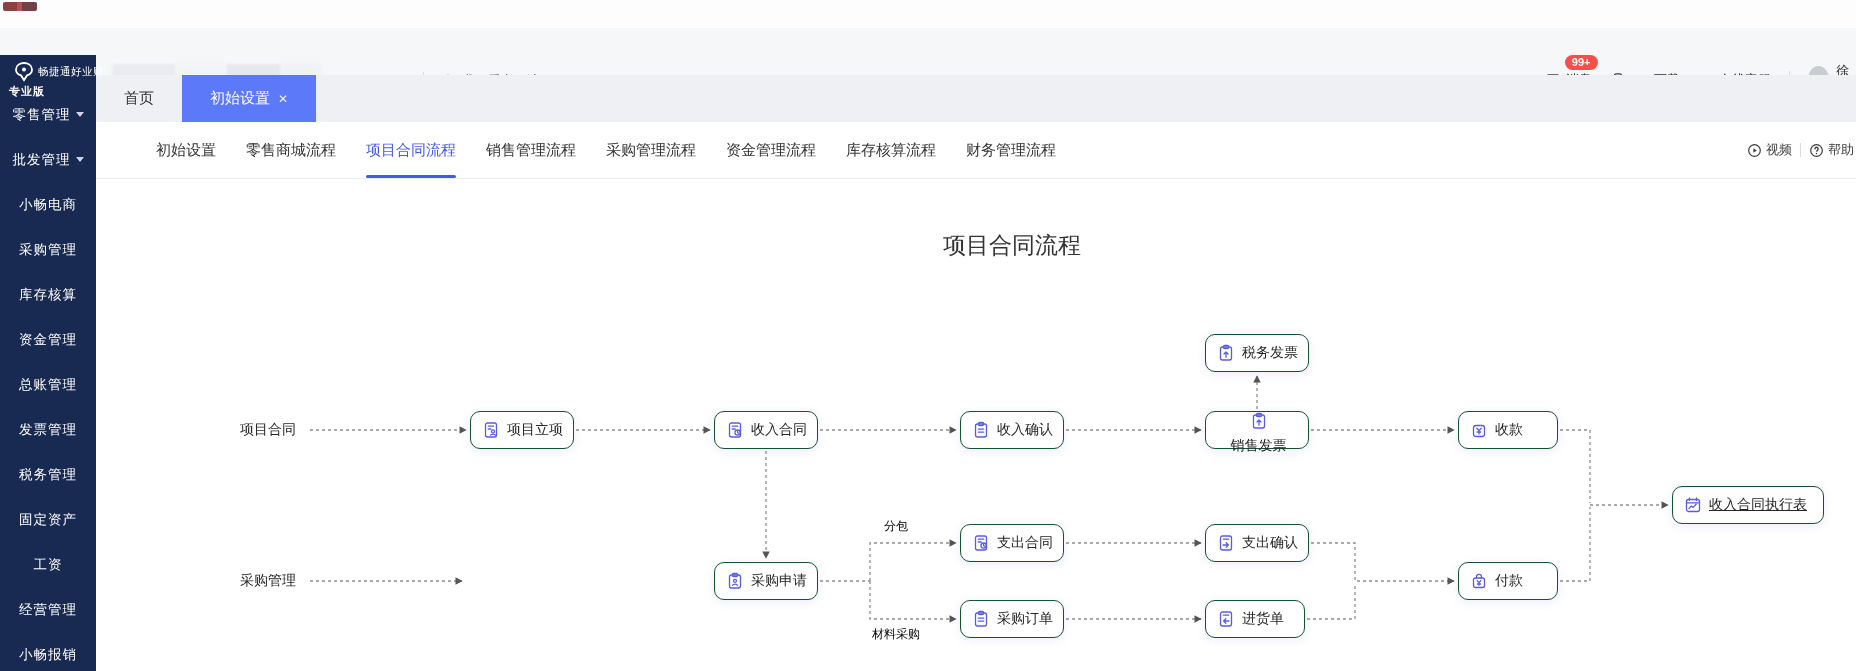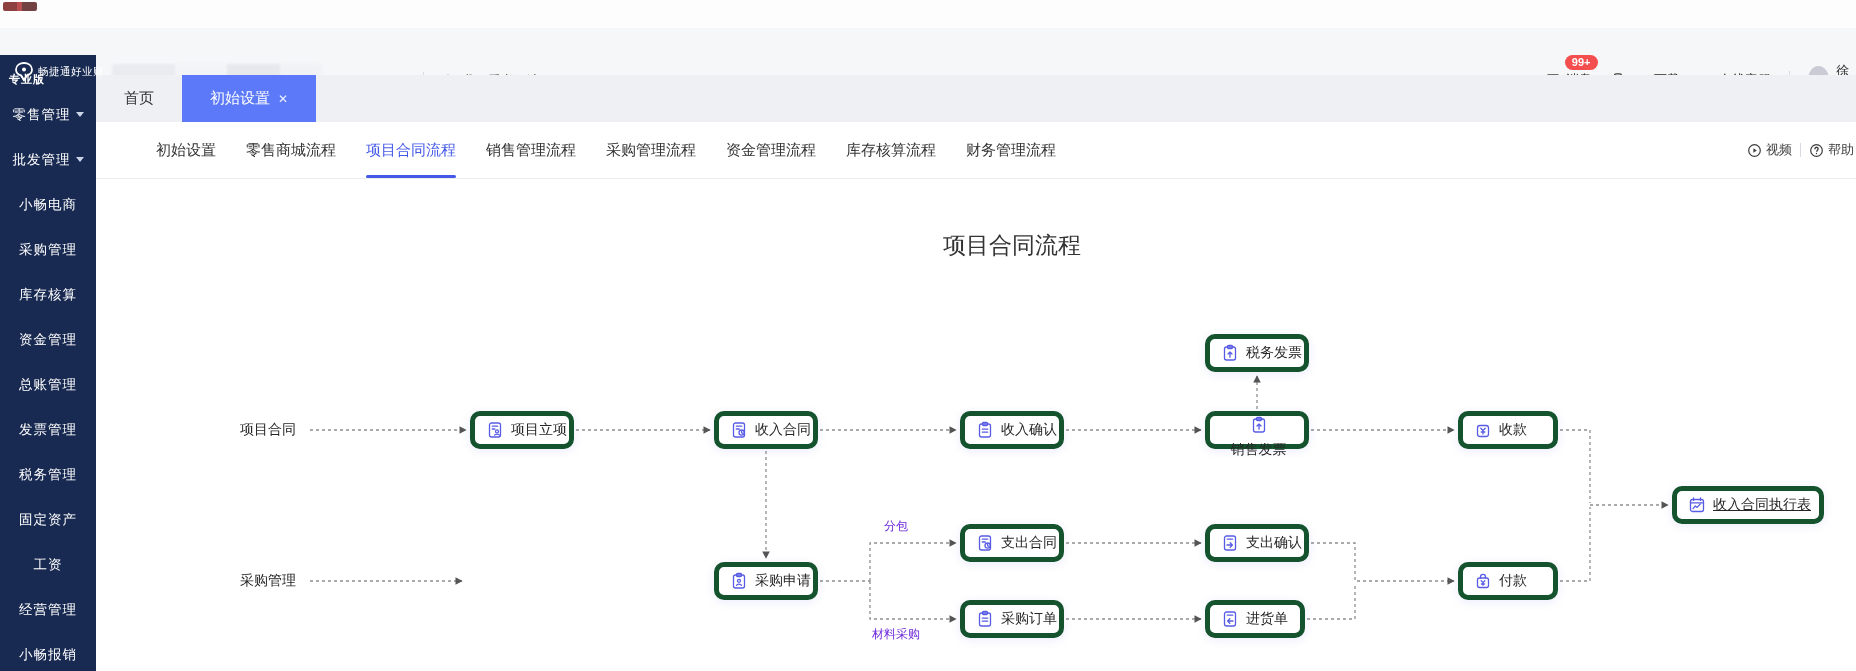--- a/index.html
+++ b/index.html
@@ -9,21 +9,21 @@
   
   .white-band{position:absolute;left:0;top:0;width:1856px;height:28px;background:#fdfdfd;}
   .tab-fragment{position:absolute;left:3px;top:2px;width:34px;height:9px;border-radius:2px;
     background:linear-gradient(90deg,#7a1f1f 0 40%,#b03030 40% 55%,#5a2020 55% 100%);opacity:.85;}
 
   
   .topbar{position:absolute;left:0;top:28px;width:1856px;height:47px;background:#f6f7f9;border-bottom:1px solid #e8eaee;}
   .logo-block{position:absolute;left:0;top:28px;width:96px;height:47px;background:#192a52;color:#fff;z-index:3;margin-top:27px;}
   .logo-mark{position:absolute;left:12px;top:5px;}
   .logo-name{position:absolute;left:38px;top:10px;font-size:10.5px;letter-spacing:.5px;white-space:nowrap;}
-  .logo-edition{position:absolute;left:9px;top:17px;font-size:11px;font-weight:bold;letter-spacing:1px;}
+  .logo-edition{position:absolute;left:9px;top:29px;font-size:11px;font-weight:bold;letter-spacing:1px;}
 
   .acct-blur{position:absolute;left:112px;top:36px;width:210px;height:24px;border-radius:4px;
     background:linear-gradient(90deg,#e9ebf0 0 30%,#f3f4f7 30% 55%,#e6e8ee 55% 80%,#f1f2f5 80%);filter:blur(1px);}
   .acct-line{position:absolute;left:110px;top:68px;width:262px;height:1px;background:#c9cdd6;}
   .chevron{position:absolute;left:350px;top:50px;color:#5b76f7;}
   .gear{position:absolute;left:385px;top:50px;}
   .tb-div1{position:absolute;left:423px;top:44px;width:1px;height:18px;background:#d8dbe2;}
   .demo{position:absolute;left:440px;top:44px;display:flex;align-items:center;gap:6px;font-size:13px;color:#262626;cursor:pointer;}
 
   .tb-right{position:absolute;right:0;top:28px;height:47px;display:flex;align-items:center;gap:18px;padding-right:0;}
@@ -54,22 +54,22 @@
   .nav-item.active:after{content:"";position:absolute;left:0;right:0;bottom:0;height:3px;background:#4459e8;border-radius:2px;}
   .nav-right{position:absolute;right:0;top:0;height:100%;display:flex;align-items:center;gap:8px;font-size:13px;color:#3f3f3f;padding-right:2px;}
   .nav-right .vdiv{width:1px;height:14px;background:#d8dbe2;}
   .nav-right span{display:flex;align-items:center;gap:4px;cursor:pointer;white-space:nowrap;}
 
   
   .flow{position:absolute;left:0;top:0;width:1856px;height:671px;pointer-events:none;}
   .flow svg.edges{position:absolute;left:0;top:0;}
   .flow-title{position:absolute;left:892px;top:230px;width:240px;text-align:center;font-size:23px;font-weight:500;color:#333;}
   .row-label{position:absolute;font-size:14px;color:#262626;}
-  .branch-label{position:absolute;font-size:12px;color:#6d28d9;}
-  .node{position:absolute;height:38px;box-sizing:border-box;background:#fff;border:5px solid #14532d;border-radius:10px;
+  .branch-label{position:absolute;font-size:12px;color:#000000;}
+  .node{position:absolute;height:38px;box-sizing:border-box;background:#fff;border:1px solid #14532d;border-radius:10px;
     box-shadow:0 2px 10px rgba(90,95,230,.12);display:flex;align-items:center;gap:7px;padding:0 8px 0 11px;
     font-size:14px;color:#262626;pointer-events:auto;cursor:pointer;white-space:nowrap;}
   .node .nicon{display:flex;align-items:center;}
   .nicon svg{stroke:#585ce5;fill:none;stroke-width:1.3;stroke-linecap:round;stroke-linejoin:round;}
   .ticon svg{stroke:#3f3f3f;fill:none;stroke-width:1.3;stroke-linecap:round;stroke-linejoin:round;}
   .ticon{display:flex;align-items:center;}
 </style>
 </head>
 <body>
 <div id="app">

